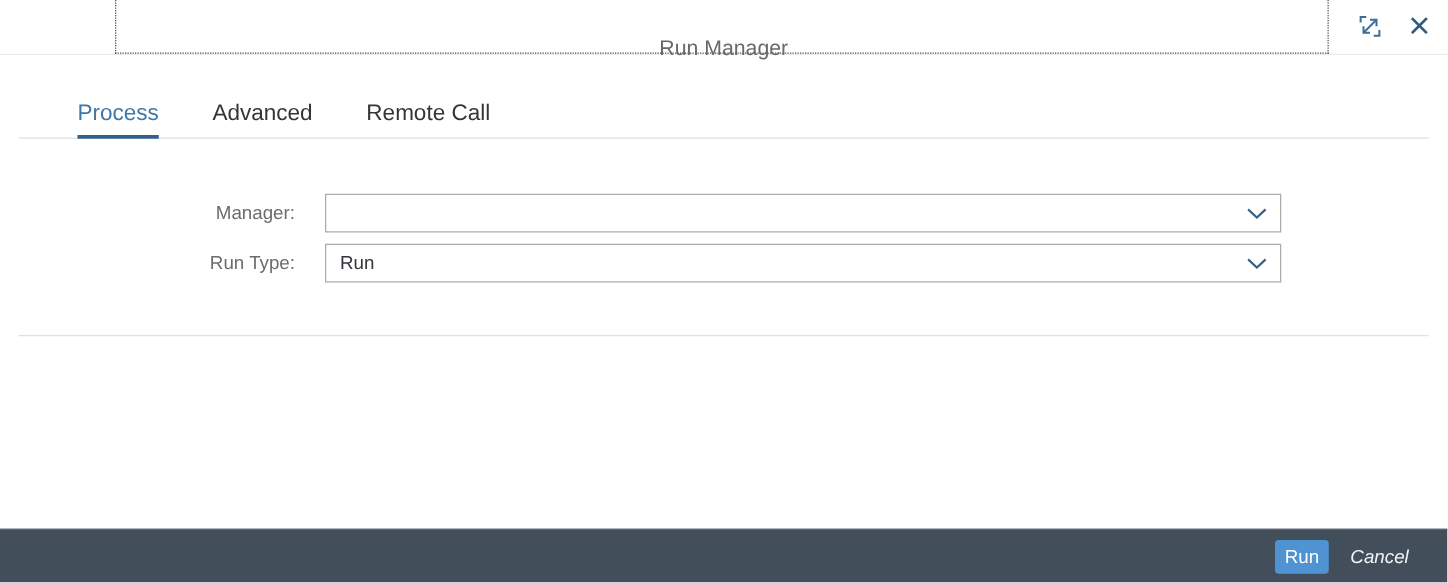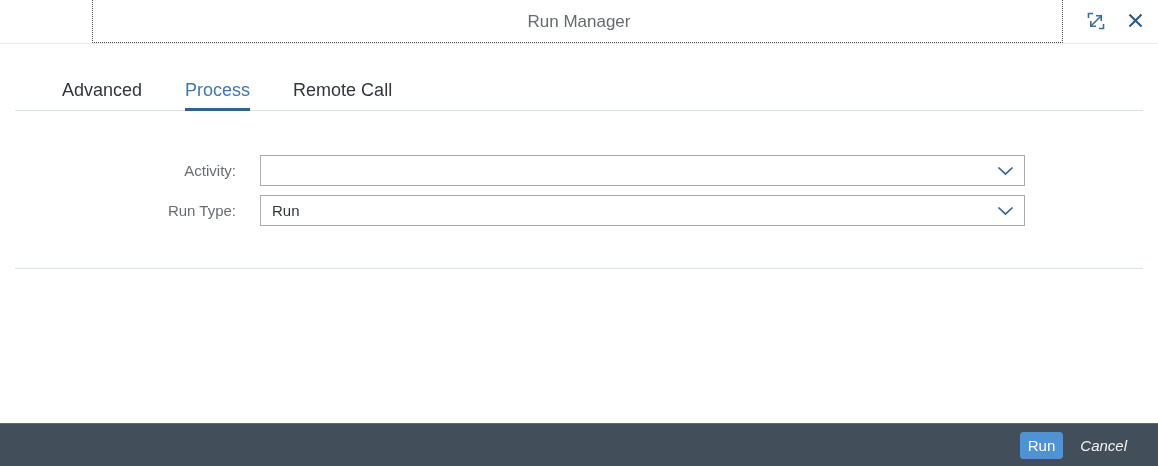--- a/index.html
+++ b/index.html
@@ -22,21 +22,21 @@
     position: absolute;
     left: 92px;
     top: -3px;
     width: 971px;
     height: 46px;
     border: 1px dotted #4d4d4d;
     pointer-events: none;
   }
   .dialog-title {
     position: absolute;
-    left: 0; right: 0; top: 0;
+    left: 0; right: 0; top: 17px;
     height: 44px;
     line-height: 44px;
     text-align: center;
     font-size: 17px;
     font-weight: 400;
     color: #666a6d;
   }
   .header-actions {
     position: absolute;
     right: 12px;
@@ -182,36 +182,36 @@
           <svg width="17" height="17" viewBox="0 0 17 17" fill="none" stroke="#2e5b80" stroke-width="2.2">
             <path d="M2.5 2.5 L14.5 14.5"></path>
             <path d="M14.5 2.5 L2.5 14.5"></path>
           </svg>
         </span>
       </button>
     </div>
   </header>
 
   <nav class="tab-bar">
+    <div class="tab active">
+      <span>Process</span>
+    </div>
     <div class="tab">
       <span>Advanced</span>
     </div>
-    <div class="tab active">
-      <span>Process</span>
-    </div>
     <div class="tab">
       <span>Remote Call</span>
     </div>
   </nav>
 
   <main class="form-area">
 
 
     <div class="form-row">
-      <label class="field-label">Activity:</label>
+      <label class="field-label">Manager:</label>
       <div class="combobox">
         <span class="value"></span>
         <span class="chevron">
           <svg width="17" height="10" viewBox="0 0 17 10" fill="none" stroke="#346187" stroke-width="1.7">
             <path d="M1.5 1.5 L8.5 8 L15.5 1.5"></path>
           </svg>
         </span>
       </div>
     </div>
 

